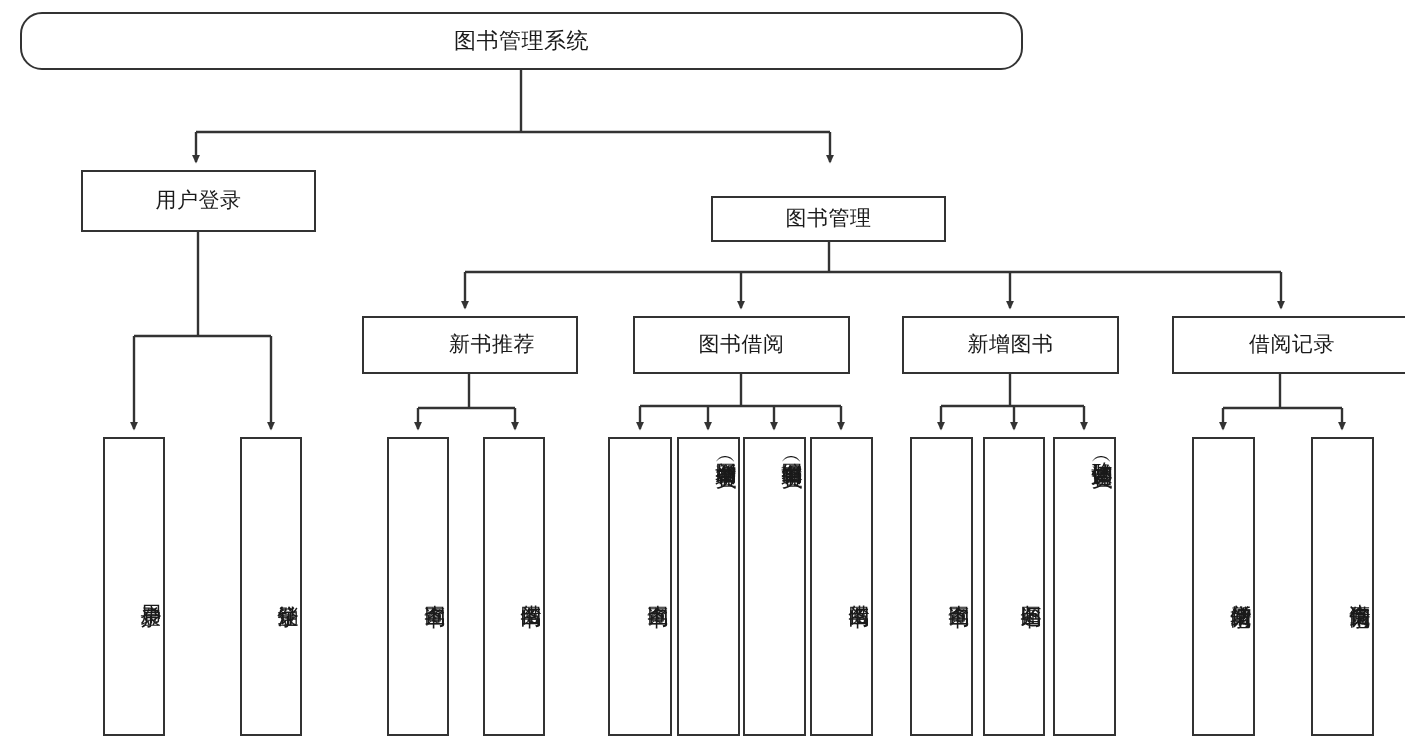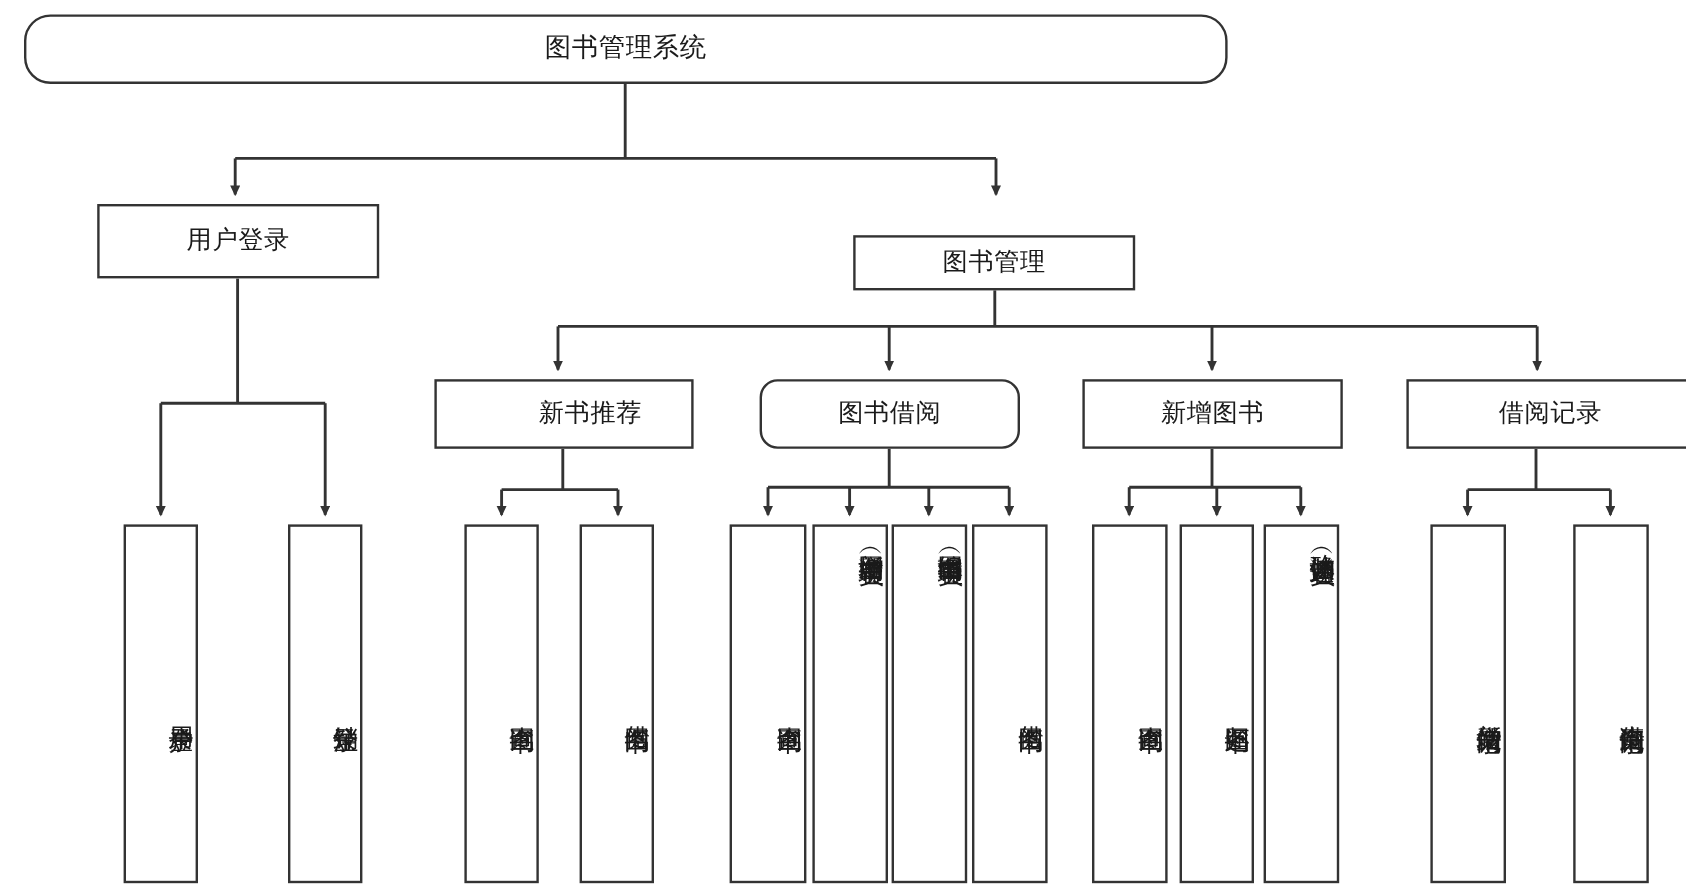--- a/index.html
+++ b/index.html
@@ -126,21 +126,21 @@
   <div class="node node-h" id="node-l2-0" style="left: 81px; top: 170px; width: 235px; height: 62px;">
     <span>用户登录</span>
   </div>
   <div class="node node-h" id="node-l2-1" style="left: 711px; top: 170px; width: 235px; height: 46px; margin-top: 26px;">
     <span>图书管理</span>
   </div>
 
   <div class="node node-h" id="node-l3-0" style="left: 362px; top: 316px; width: 216px; height: 58px; padding-left: 44px;">
     <span>新书推荐</span>
   </div>
-  <div class="node node-h" id="node-l3-1" style="left: 633px; top: 316px; width: 217px; height: 58px; border-radius: 15px;">
+  <div class="node node-h" id="node-l3-1" style="left: 633px; top: 316px; width: 217px; height: 58px;">
     <span>图书借阅</span>
   </div>
   <div class="node node-h" id="node-l3-2" style="left: 902px; top: 316px; width: 217px; height: 58px;">
     <span>新增图书</span>
   </div>
   <div class="node node-h" id="node-l3-3" style="left: 1172px; top: 316px; width: 240px; height: 58px;">
     <span>借阅记录</span>
   </div>
 
   <div class="node node-v" id="node-leaf-0" style="left: 103px; top: 437px; width: 62px; height: 299px;">

